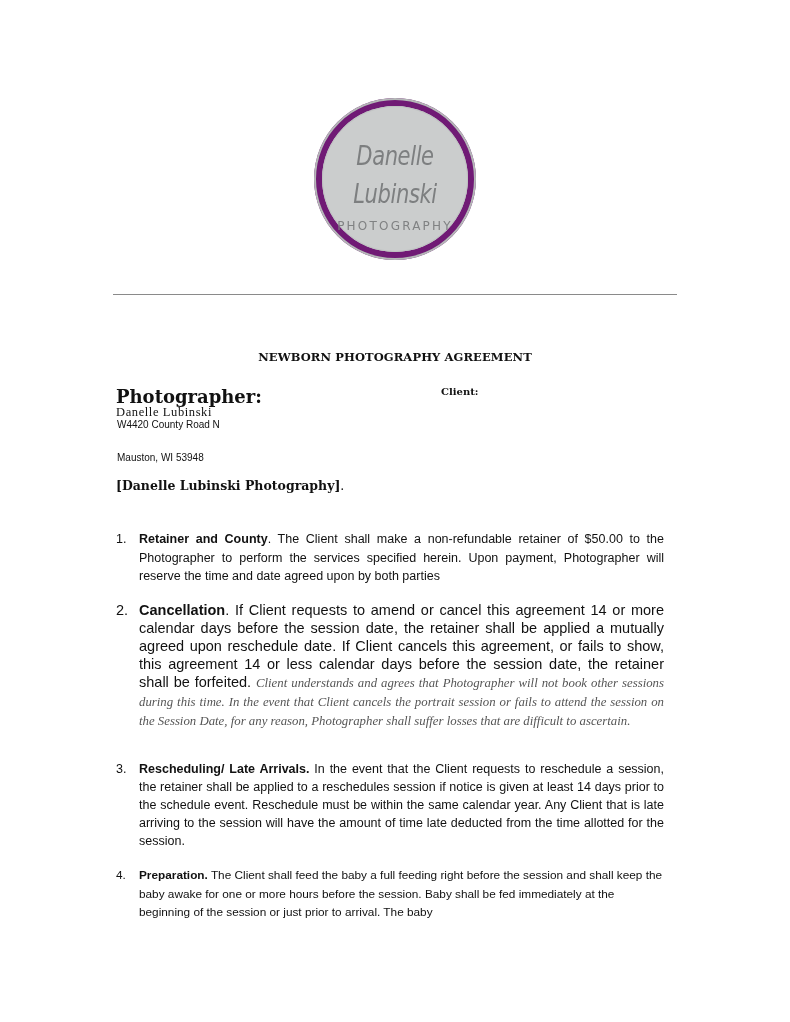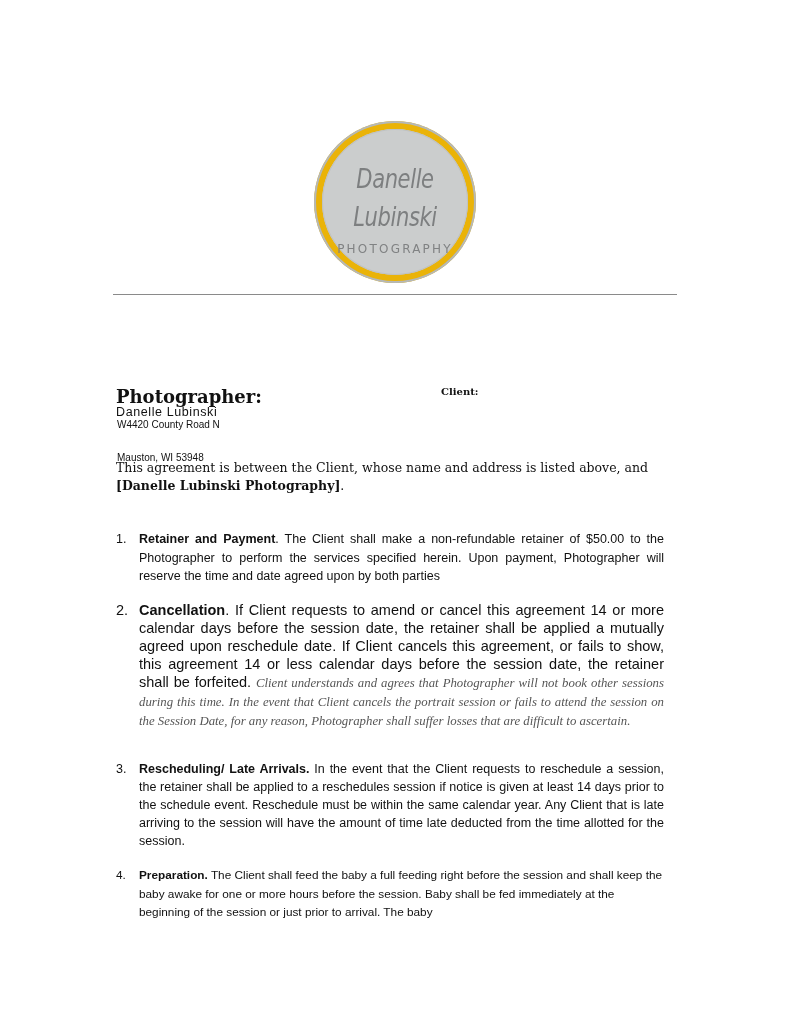--- a/index.html
+++ b/index.html
@@ -1,22 +1,22 @@
 <!DOCTYPE html>
 <html><head>
 <meta charset="utf-8">
 <style>
   html, body { margin: 0; padding: 0; background: #ffffff; }
   body { width: 790px; height: 1022px; position: relative; overflow: hidden; color: #111; }
   .page { position: absolute; left: 0; top: 0; width: 790px; height: 1022px; background: #fff; }
 
   
   .logo-outer {
-    position: absolute; left: 314px; top: 121px; width: 162px; height: 162px;
-    border-radius: 50%; background: #eab308;
+    position: absolute; left: 314px; top: 98px; width: 162px; height: 162px;
+    border-radius: 50%; background: #701a75;
     box-shadow: inset 0 0 0 2px #b5b8b8;
   }
   .logo-inner {
     position: absolute; left: 8px; top: 8px; width: 146px; height: 146px;
     border-radius: 50%; background: #cbcdcd;
     box-shadow: inset 0 0 0 1px #bfc2c2;
   }
   .logo-line1, .logo-line2 {
     position: absolute; left: 0; width: 100%; text-align: center;
     font-family: "DejaVu Sans", sans-serif; font-weight: normal;
@@ -40,21 +40,21 @@
   .label-photographer {
     position: absolute; left: 116px; top: 386px;
     font-family: "DejaVu Serif", serif; font-weight: bold; font-size: 18px;
   }
   .label-client {
     position: absolute; left: 441px; top: 386px;
     font-family: "DejaVu Serif", serif; font-weight: bold; font-size: 10px;
   }
   .ph-name {
     position: absolute; left: 116px; top: 405px;
-    font-family: Liberation Sans, sans-serif; font-size: 12.5px; letter-spacing: 0.6px;
+    font-family: Liberation Serif, serif; font-size: 12.5px; letter-spacing: 0.6px;
   }
   .ph-addr1, .ph-addr2 {
     position: absolute; left: 117px;
     font-family: "Liberation Sans", sans-serif; font-size: 10px;
   }
   .ph-addr1 { top: 419px; }
   .ph-addr2 { top: 452px; }
 
   .intro {
     position: absolute; left: 116px; top: 459px; width: 560px;
@@ -85,37 +85,38 @@
   <div class="logo-outer">
     <div class="logo-inner">
       <div class="logo-line1">Danelle</div>
       <div class="logo-line2">Lubinski</div>
       <div class="logo-sub">PHOTOGRAPHY</div>
     </div>
   </div>
 
   <div class="rule"></div>
 
+  <div class="title">NEWBORN PHOTOGRAPHY AGREEMENT</div>
 
   <div class="label-photographer">Photographer:</div>
   <div class="label-client">Client:</div>
 
   <div class="ph-name">Danelle Lubinski</div>
   <div class="ph-addr1">W4420 County Road N</div>
   <div class="ph-addr2">Mauston, WI 53948</div>
 
   <div class="intro">
-    <span>This agreement is between the Client, whose name and address is listed above, and</span><br>
+    <br>
     <b>[Danelle Lubinski Photography]</b><span>.</span>
   </div>
 
   <div class="clause c1">
     <span class="num">1.</span>
     <div class="body">
-      <span class="head">Retainer and Payment</span><span>. The Client shall make a non-refundable retainer of $50.00 to the Photographer to perform the services specified herein. Upon payment, Photographer will reserve the time and date agreed upon by both parties</span>
+      <span class="head">Retainer and County</span><span>. The Client shall make a non-refundable retainer of $50.00 to the Photographer to perform the services specified herein. Upon payment, Photographer will reserve the time and date agreed upon by both parties</span>
     </div>
   </div>
 
   <div class="clause c2">
     <span class="num">2.</span>
     <div class="body">
       <span class="head">Cancellation</span><span>. If Client requests to amend or cancel this agreement 14 or more calendar days before the session date, the retainer shall be applied a mutually agreed upon reschedule date. If Client cancels this agreement, or fails to show, this agreement 14 or less calendar days before the session date, the retainer shall be forfeited. </span><span class="ital">Client understands and agrees that Photographer will not book other sessions during this time. In the event that Client cancels the portrait session or fails to attend the session on the Session Date, for any reason, Photographer shall suffer losses that are difficult to ascertain.</span>
     </div>
   </div>
 

